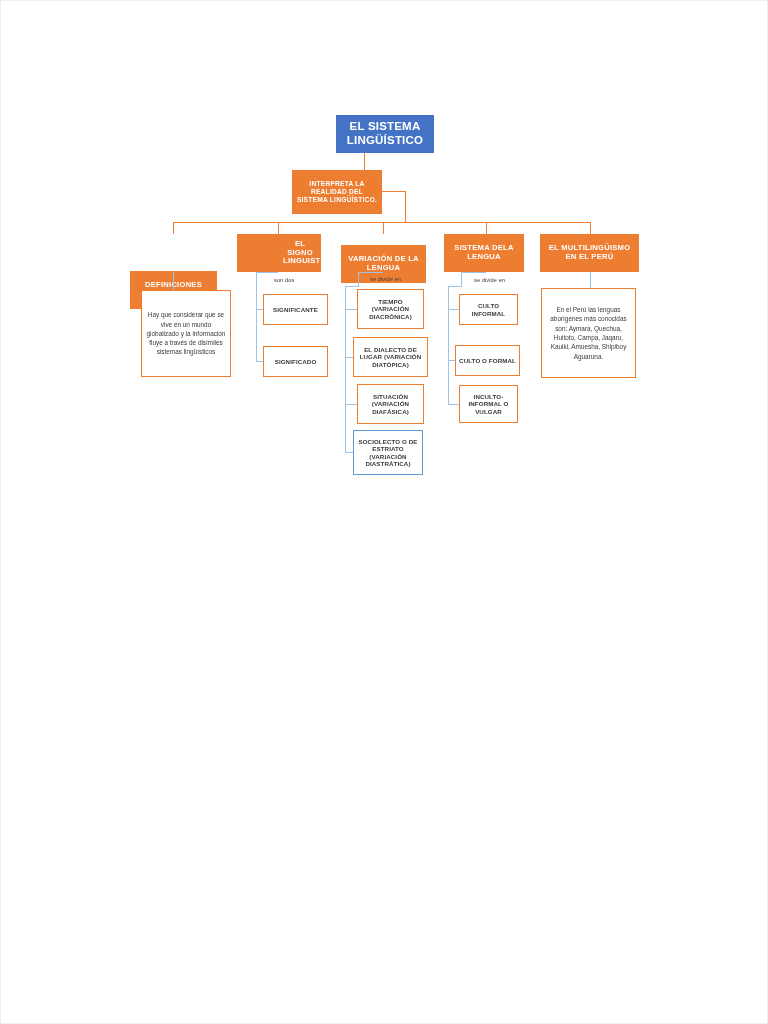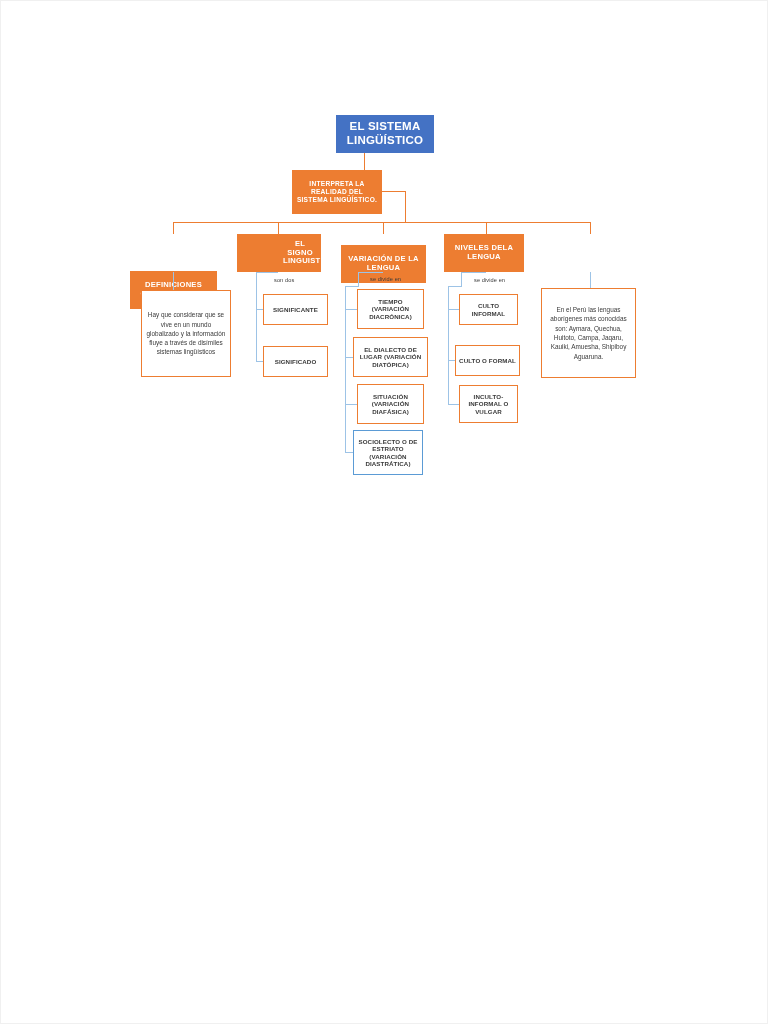--- a/index.html
+++ b/index.html
@@ -82,23 +82,26 @@
 
   <div class="box orange-fill" style="left:237px;top:234px;width:84px;height:38px;padding-left:42px;">
     <span>EL SIGNO LINGUISTICO</span>
   </div>
 
   <div class="box orange-fill" style="left:341px;top:234px;width:85px;height:38px;margin-top:11px;">
     <span>VARIACIÓN DE LA LENGUA</span>
   </div>
 
   <div class="box orange-fill" style="left:444px;top:234px;width:80px;height:38px;">
-    <span>NIVELES DELA LENGUA</span>
+    <span>SISTEMA DELA LENGUA</span>
   </div>
 
+  <div class="box orange-fill" style="left:540px;top:234px;width:99px;height:38px;">
+    <span>EL MULTILINGÜISMO EN EL PERÚ</span>
+  </div>
 
   <div class="conn-b" style="left:173px;top:272px;width:1.2px;height:18px;"></div>
 
   <div class="box white-box para" style="left:141px;top:290px;width:90px;height:87px;">
     <span>Hay que considerar que se vive en un mundo globalizado y la información fluye a través de disímiles sistemas lingüísticos</span>
   </div>
 
   <div class="conn-b" style="left:256px;top:272px;width:1.2px;height:18px;"></div>
   <div class="conn-b" style="left:256px;top:272px;width:22px;height:1.2px;"></div>
   <div class="conn-b" style="left:256px;top:290px;width:1.2px;height:72px;"></div>

